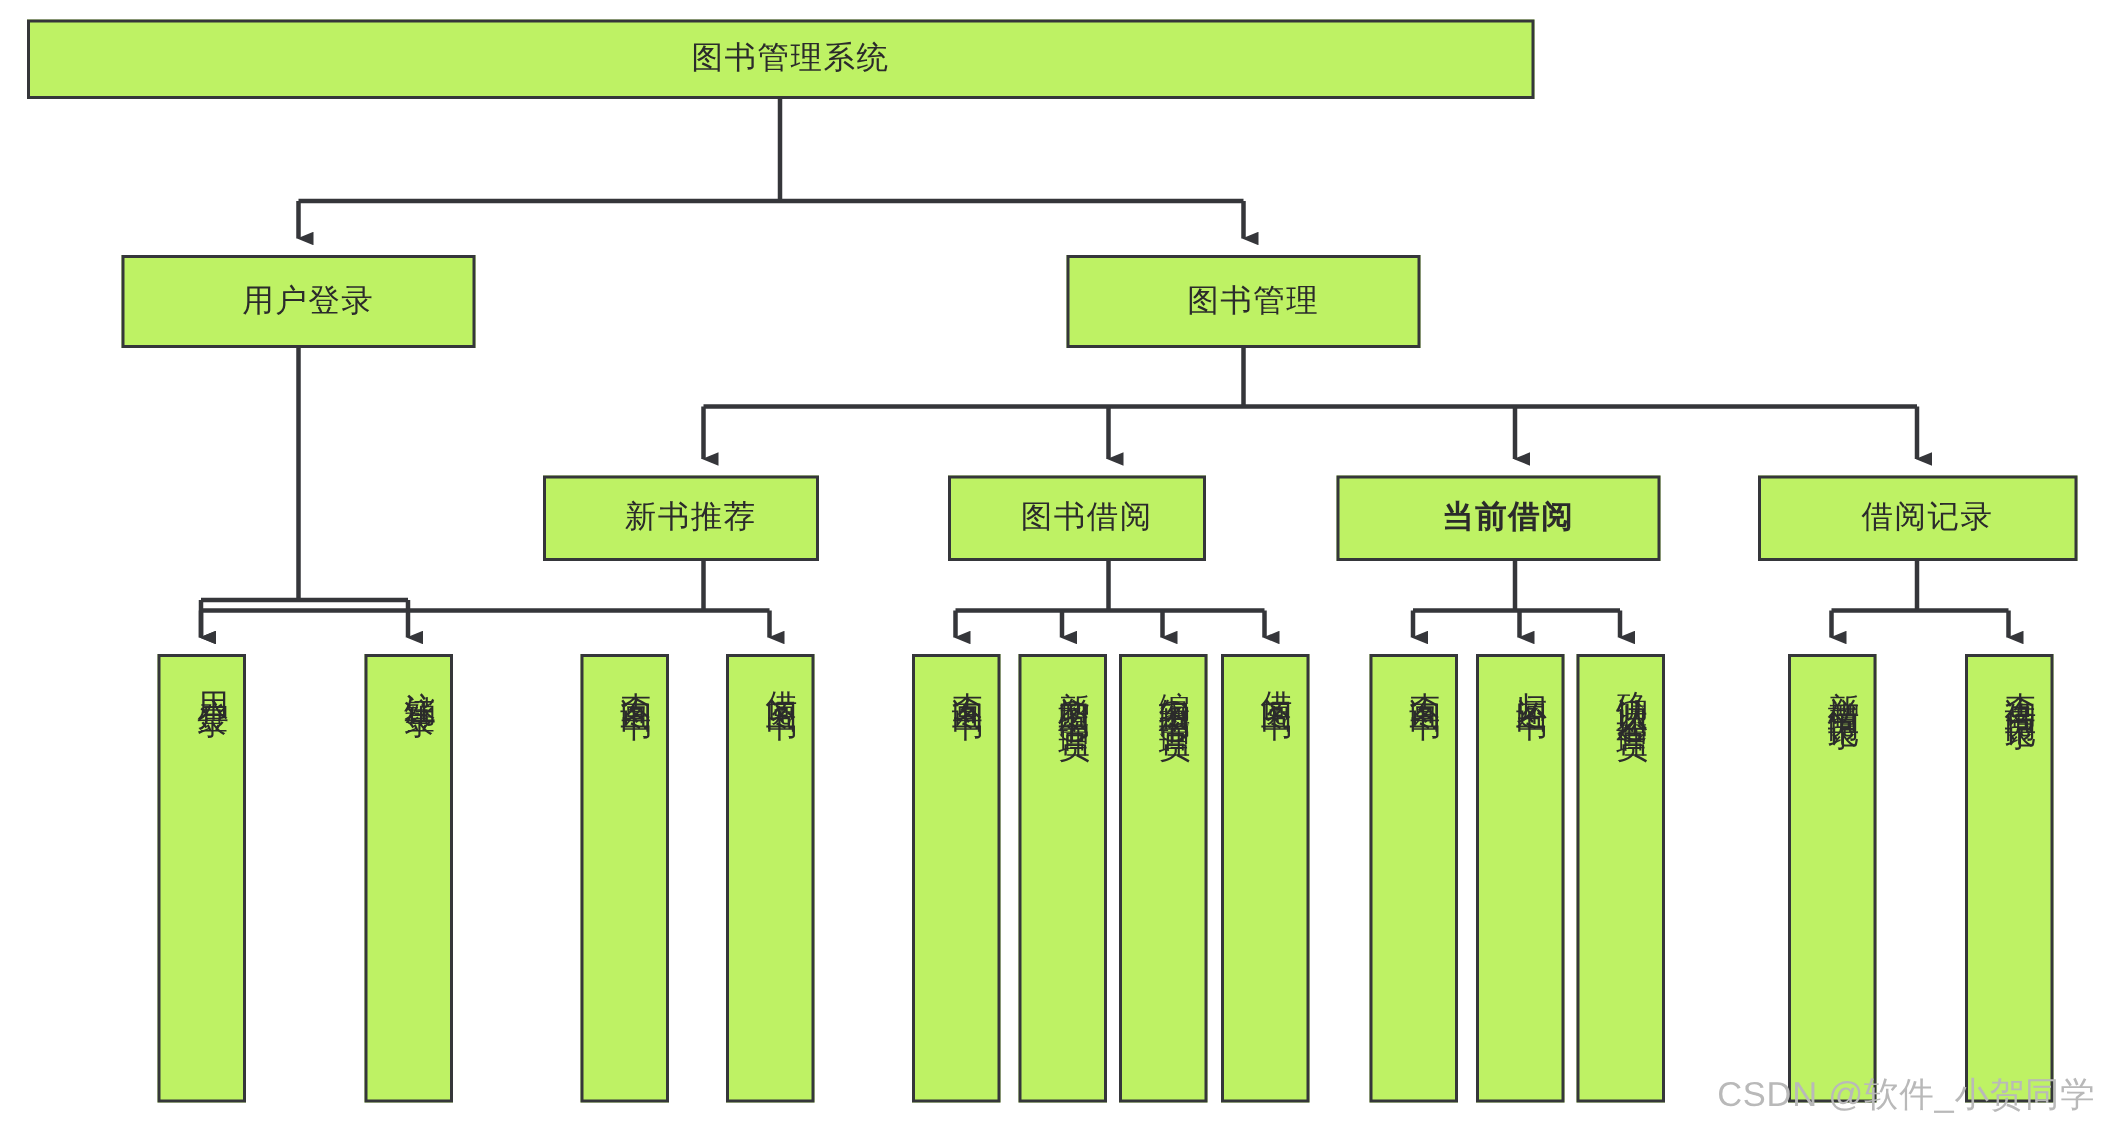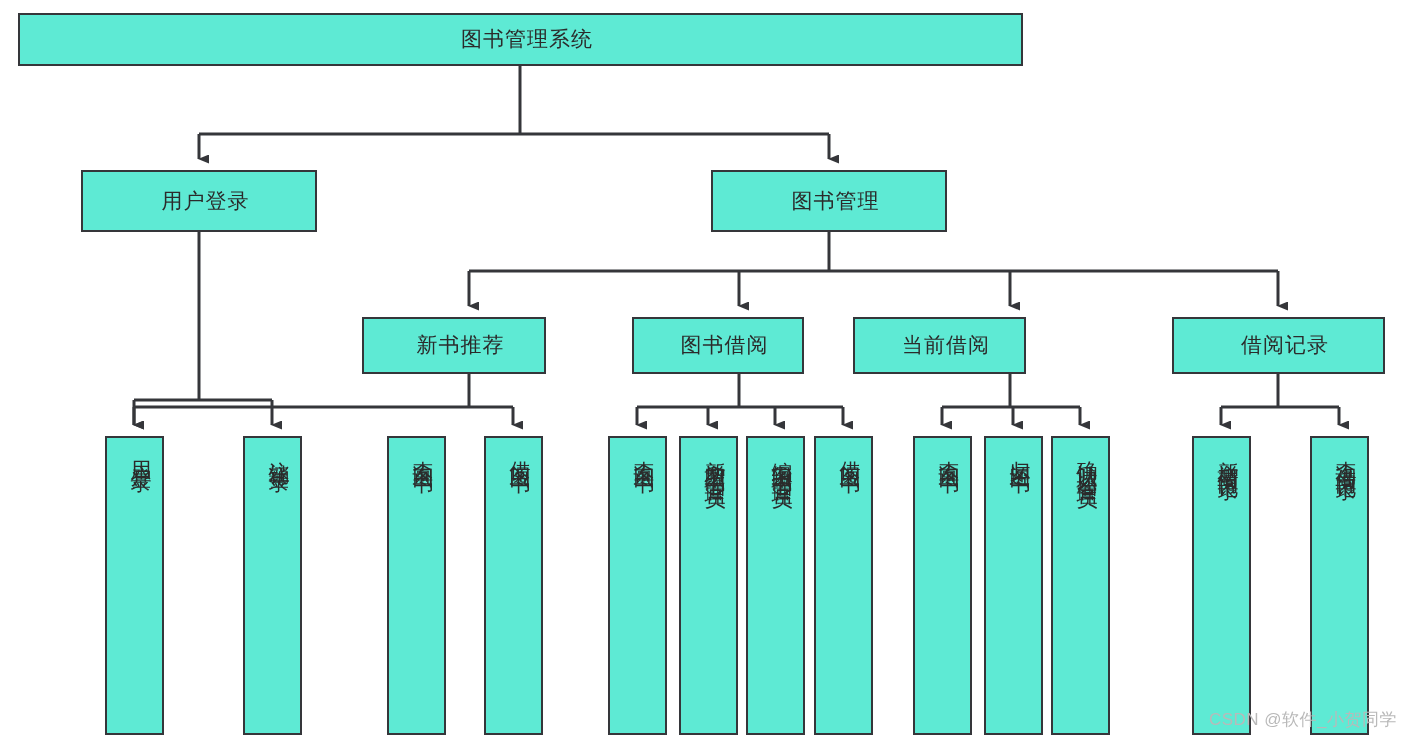--- a/index.html
+++ b/index.html
@@ -18,21 +18,21 @@
   svg#edges {
     position: absolute;
     left: 0;
     top: 0;
     width: 1405px;
     height: 747px;
   }
   .node {
     position: absolute;
     box-sizing: border-box;
-    background: #5eead4;
+    background: #bef264;
     border: 2px solid #35363a;
     display: flex;
     align-items: center;
     justify-content: center;
     z-index: 3;
     padding-left: 13px;
   }
   .node-label {
     color: #2b2b2b;
     font-size: 21px;
@@ -49,22 +49,22 @@
     writing-mode: vertical-rl;
     text-orientation: upright;
     letter-spacing: 4px;
     font-size: 21px;
     white-space: nowrap;
     text-align: left;
   }
   .watermark {
     position: absolute;
     right: 8px;
-    bottom: 16px;
-    font-size: 17px;
+    bottom: 2px;
+    font-size: 23px;
     color: #b9b9b9;
     letter-spacing: 0.5px;
     z-index: 9;
     white-space: nowrap;
     font-family: "Liberation Sans", "DejaVu Sans", sans-serif;
     margin-top: 32px;
   }
 </style>
 </head>
 <body>
@@ -124,21 +124,21 @@
   <div class="node" style="left: 711px; top: 170px; width: 236px; height: 62px;">
     <span class="node-label">图书管理</span>
   </div>
 
   <div class="node" style="left: 362px; top: 317px; width: 184px; height: 57px;">
     <span class="node-label">新书推荐</span>
   </div>
   <div class="node" style="left: 632px; top: 317px; width: 172px; height: 57px;">
     <span class="node-label">图书借阅</span>
   </div>
-  <div class="node" style="left: 853px; top: 317px; width: 173px; height: 57px;">
+  <div class="node" style="left: 891px; top: 317px; width: 216px; height: 57px; font-weight: bold;">
     <span class="node-label">当前借阅</span>
   </div>
   <div class="node" style="left: 1172px; top: 317px; width: 213px; height: 57px;">
     <span class="node-label">借阅记录</span>
   </div>
 
   <div class="node vertical" style="left: 105px; top: 436px; width: 59px; height: 299px;">
     <span class="node-label">用户登录</span>
   </div>
   <div class="node vertical" style="left: 243px; top: 436px; width: 59px; height: 299px;">

